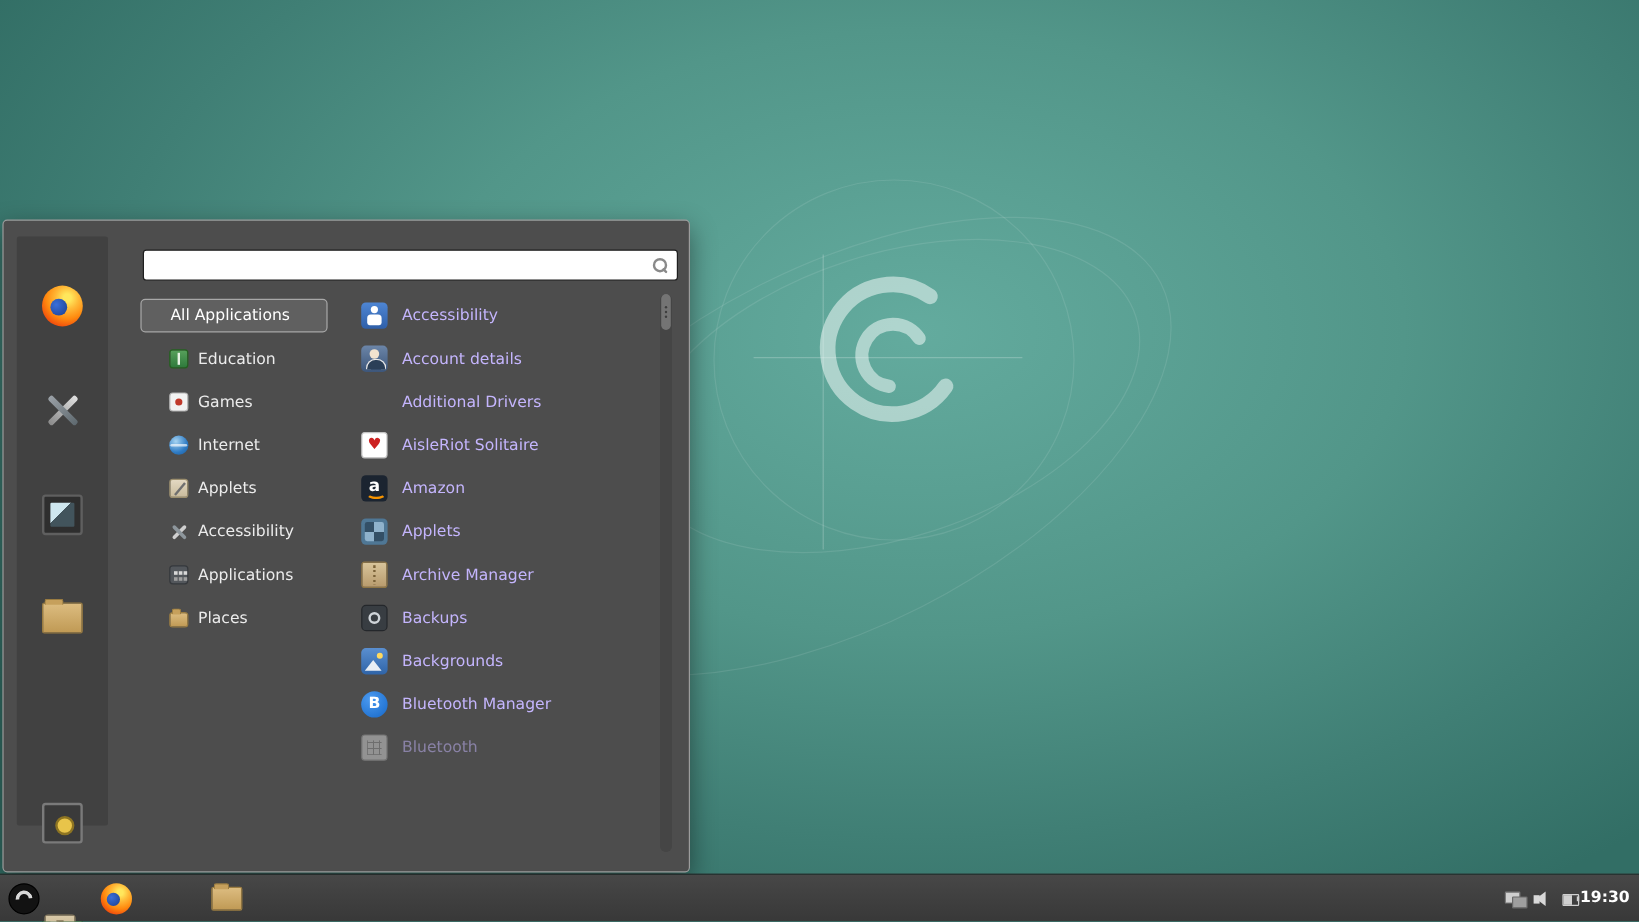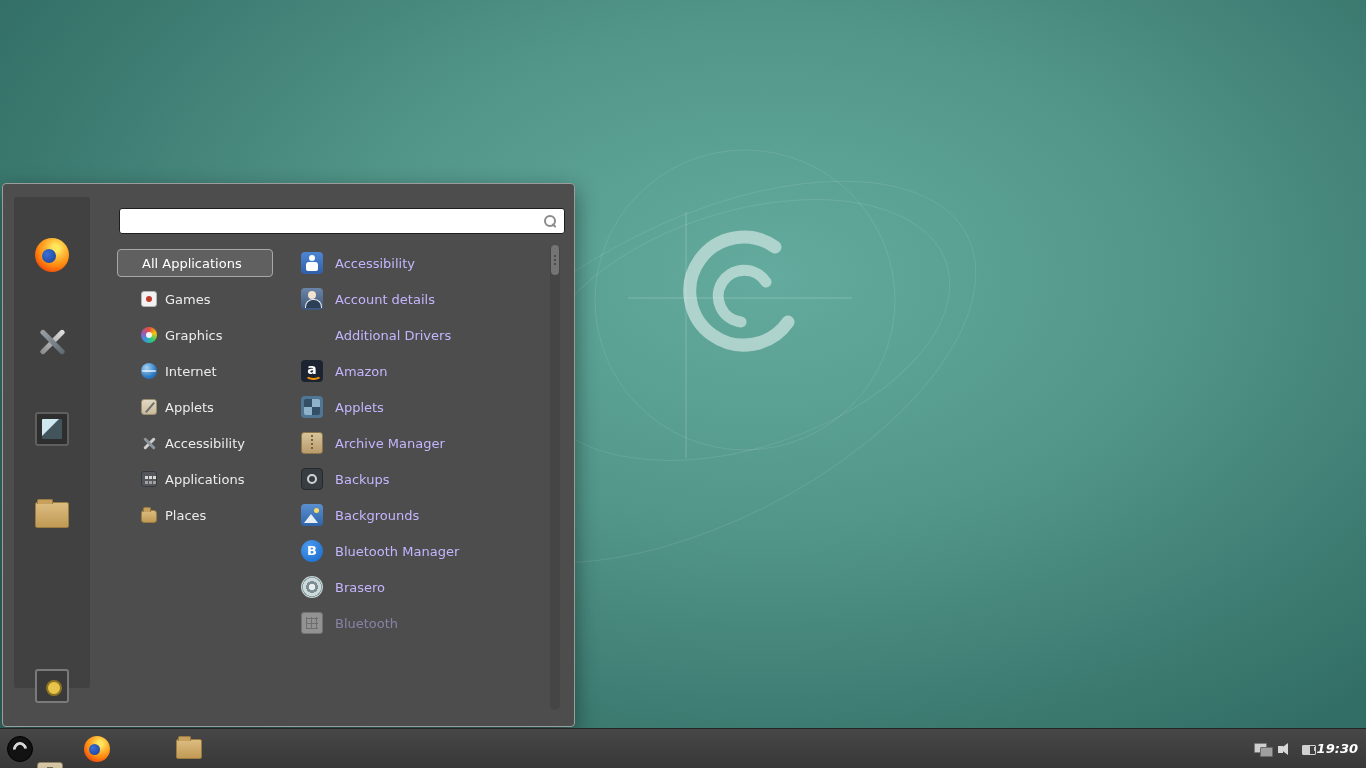--- a/index.html
+++ b/index.html
@@ -190,21 +190,21 @@
   .tr-network::after { content:""; position:absolute; left:6px; top:6px; width:11px; height:8px;
     background:#9f9f9f; border:1px solid #6a6a6a; border-radius:1px; }
   .tr-volume::before { content:""; position:absolute; left:0; top:5px; width:5px; height:7px; background:#d8d8d8; }
   .tr-volume::after { content:""; position:absolute; left:2px; top:2px; width:0; height:0;
     border-top:6px solid transparent; border-bottom:6px solid transparent; border-right:8px solid #d8d8d8; }
   .tr-battery::before { content:""; position:absolute; left:0; top:4px; width:12px; height:8px;
     border:1px solid #d0d0d0; border-radius:1px; background:linear-gradient(90deg,#d0d0d0 0 60%, transparent 60%); }
   .tr-battery::after { content:""; position:absolute; left:12px; top:6px; width:2px; height:4px; background:#d0d0d0; }
 
   .clock { position:absolute; right:8px; top:0; height:40px; line-height:40px;
-    color:#ffffff; font-size:13px; font-weight:bold; cursor:pointer;font-style:italic; }
+    color:#ffffff; font-size:13px; font-weight:bold; cursor:pointer; }
 </style>
 </head>
 <body>
 
 <div class="desktop">
   <svg class="wallpaper-art" width="1366" height="728" viewBox="0 0 1366 728">
     <g stroke="rgba(255,255,255,0.10)" fill="none" stroke-width="1">
       <ellipse cx="742" cy="330" rx="215" ry="118" transform="rotate(-18 742 330)"></ellipse>
       <ellipse cx="700" cy="372" rx="300" ry="150" transform="rotate(-27 700 372)"></ellipse>
       <circle cx="745" cy="300" r="150"></circle>
@@ -235,28 +235,28 @@
   <div class="search">
     <input type="text" value="" style="">
     <span class="mag"></span>
   </div>
 
   <div class="cats">
     <div class="cat-row sel">
       <span class="cat-label">All Applications</span>
     </div>
     <div class="cat-row">
+      <span class="ic16 ic16-education"></span>
+      <span class="cat-label">Education</span>
+    </div>
+    <div class="cat-row">
       <span class="ic16 ic16-games"></span>
       <span class="cat-label">Games</span>
     </div>
     <div class="cat-row">
-      <span class="ic16 ic16-graphics"></span>
-      <span class="cat-label">Graphics</span>
-    </div>
-    <div class="cat-row">
       <span class="ic16 ic16-internet"></span>
       <span class="cat-label">Internet</span>
     </div>
     <div class="cat-row">
       <span class="ic16 ic16-office"></span>
       <span class="cat-label">Applets</span>
     </div>
     <div class="cat-row">
       <span class="ic16 ic16-tools"></span>
       <span class="cat-label">Accessibility</span>
@@ -278,20 +278,24 @@
     </div>
     <div class="app-row">
       <span class="ic22 ic-account"></span>
       <span class="app-label">Account details</span>
     </div>
     <div class="app-row">
       <span class="ic22 ic-none"></span>
       <span class="app-label">Additional Drivers</span>
     </div>
     <div class="app-row">
+      <span class="ic22 ic-aisleriot"></span>
+      <span class="app-label">AisleRiot Solitaire</span>
+    </div>
+    <div class="app-row">
       <span class="ic22 ic-amazon"></span>
       <span class="app-label">Amazon</span>
     </div>
     <div class="app-row">
       <span class="ic22 ic-applets"></span>
       <span class="app-label">Applets</span>
     </div>
     <div class="app-row">
       <span class="ic22 ic-archive"></span>
       <span class="app-label">Archive Manager</span>
@@ -300,24 +304,20 @@
       <span class="ic22 ic-backups"></span>
       <span class="app-label">Backups</span>
     </div>
     <div class="app-row">
       <span class="ic22 ic-backgrounds"></span>
       <span class="app-label">Backgrounds</span>
     </div>
     <div class="app-row">
       <span class="ic22 ic-bluetooth"></span>
       <span class="app-label">Bluetooth Manager</span>
-    </div>
-    <div class="app-row">
-      <span class="ic22 ic-brasero"></span>
-      <span class="app-label">Brasero</span>
     </div>
     <div class="app-row disabled">
       <span class="ic22 ic-calc"></span>
       <span class="app-label">Bluetooth</span>
     </div>
   </div>
 
   <div class="scroll-track">
     <div class="scroll-thumb"></div>
   </div>

